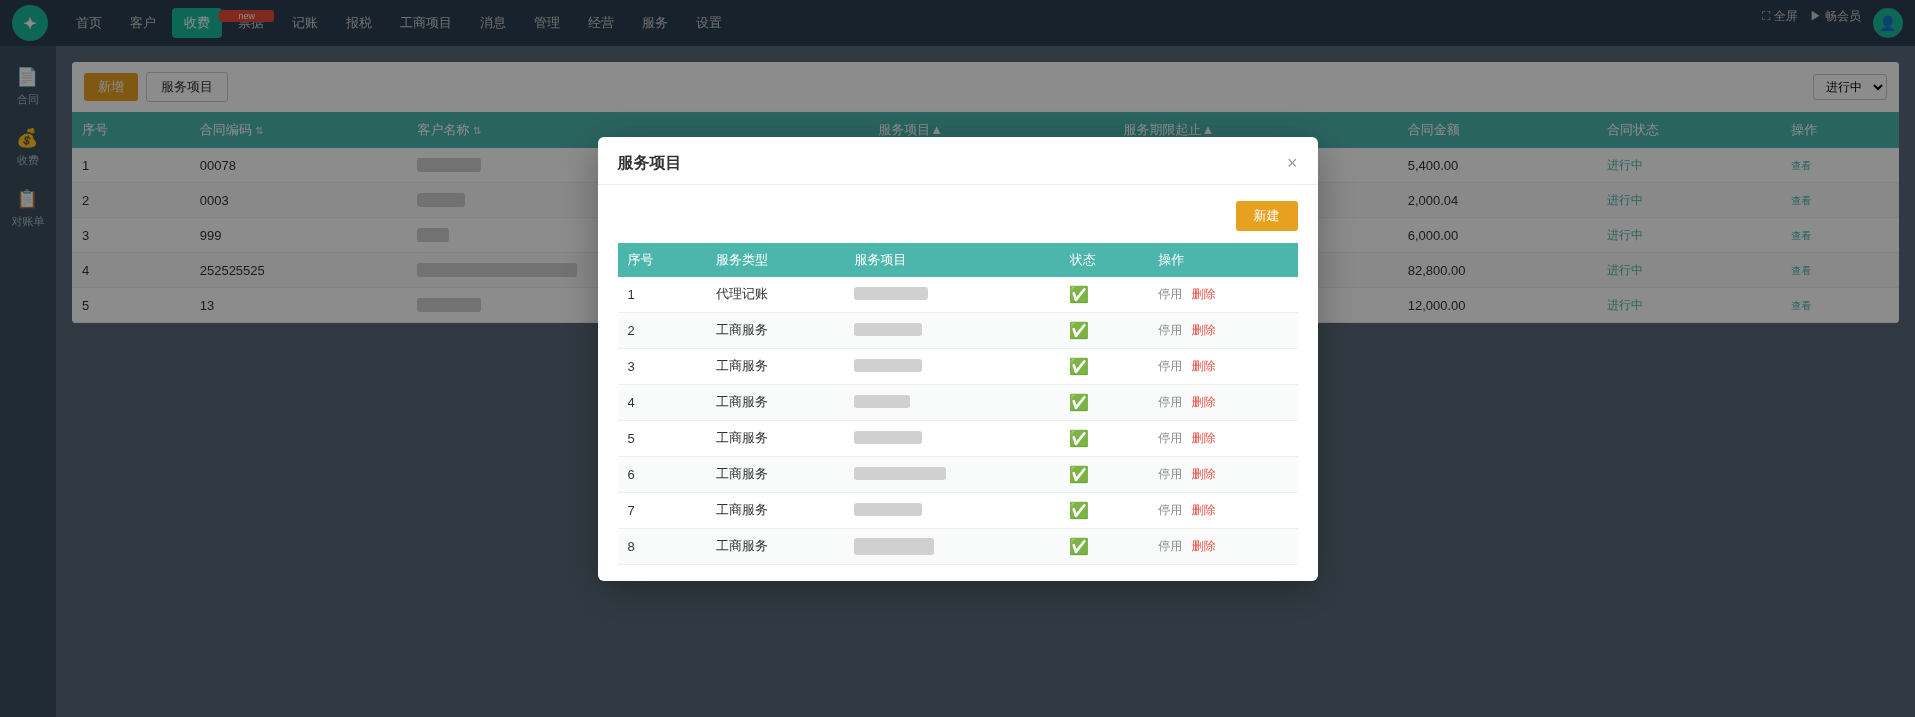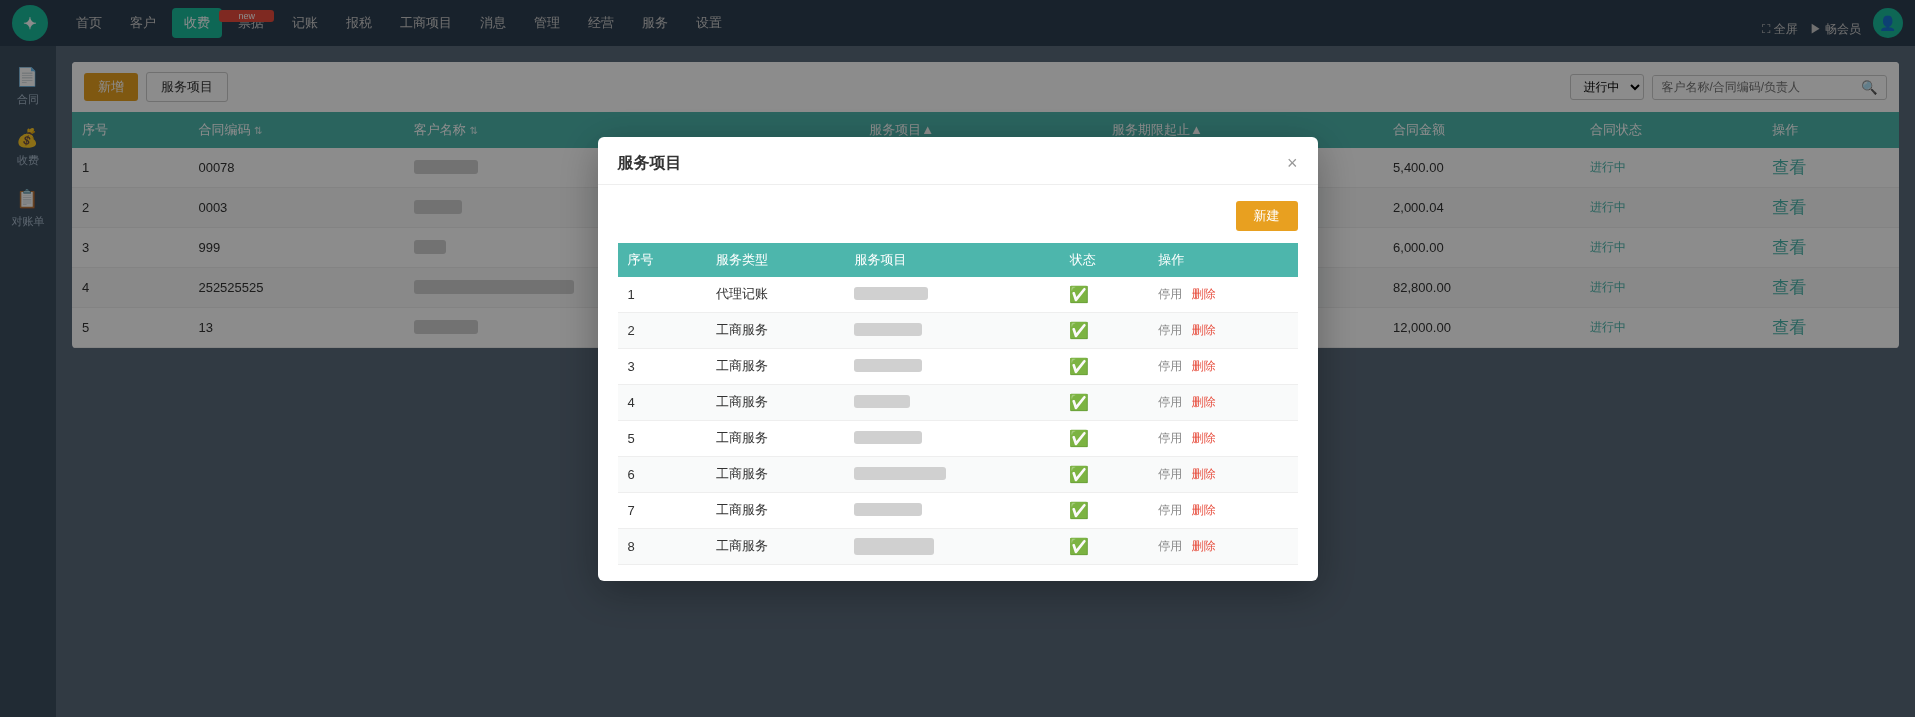--- a/index.html
+++ b/index.html
@@ -45,21 +45,21 @@
     .nav-badge {
       position: absolute;
       top: 2px; right: 2px;
       background: #e74c3c;
       color: white;
       font-size: 9px;
       padding: 1px 19px;
       border-radius: 3px;
     }
     .top-nav .nav-right {
-      display: flex; align-items: flex-end; gap: 12px; color: #ccc; font-size: 12px;
+      display: flex; align-items: flex-start; gap: 12px; color: #ccc; font-size: 12px;
     }
     .top-nav .avatar {
       width: 30px; height: 30px; border-radius: 50%; background: #1abc9c;
       display: flex; align-items: center; justify-content: center; color: white; font-size: 14px;
     }
 
     
     .sidebar {
       position: fixed;
       top: 46px; left: 0; bottom: 0;
@@ -177,21 +177,21 @@
       font-size: 13px;
       color: #333;
     }
     .status-badge {
       color: #4db6ac;
       font-size: 12px;
     }
     .link-btn {
       color: #4db6ac;
       cursor: pointer;
-      font-size: 17px;
+      font-size: 10px;
     }
     .blurred {
       background: #d0d0d0;
       border-radius: 3px;
       color: transparent;
       user-select: none;
       display: inline-block;
     }
 
     
@@ -331,24 +331,20 @@
 
     <div class="section-toolbar">
       <button class="btn-new">新增</button>
       <button class="btn-service-item">服务项目</button>
       <div class="filter-group">
         <select class="filter-select">
           <option>进行中</option>
           <option>全部</option>
           <option>已结束</option>
         </select>
-        <div class="search-box">
-          <input class="search-input" type="text" placeholder="客户名称/合同编码/负责人" style="">
-          <button class="search-btn">🔍</button>
-        </div>
       </div>
     </div>
 
     <table class="data-table">
       <thead>
         <tr>
           <th>序号</th>
           <th>合同编码 <span class="sort-icon">⇅</span></th>
           <th>客户名称 <span class="sort-icon">⇅</span></th>
           <th>服务项目▲</th>

